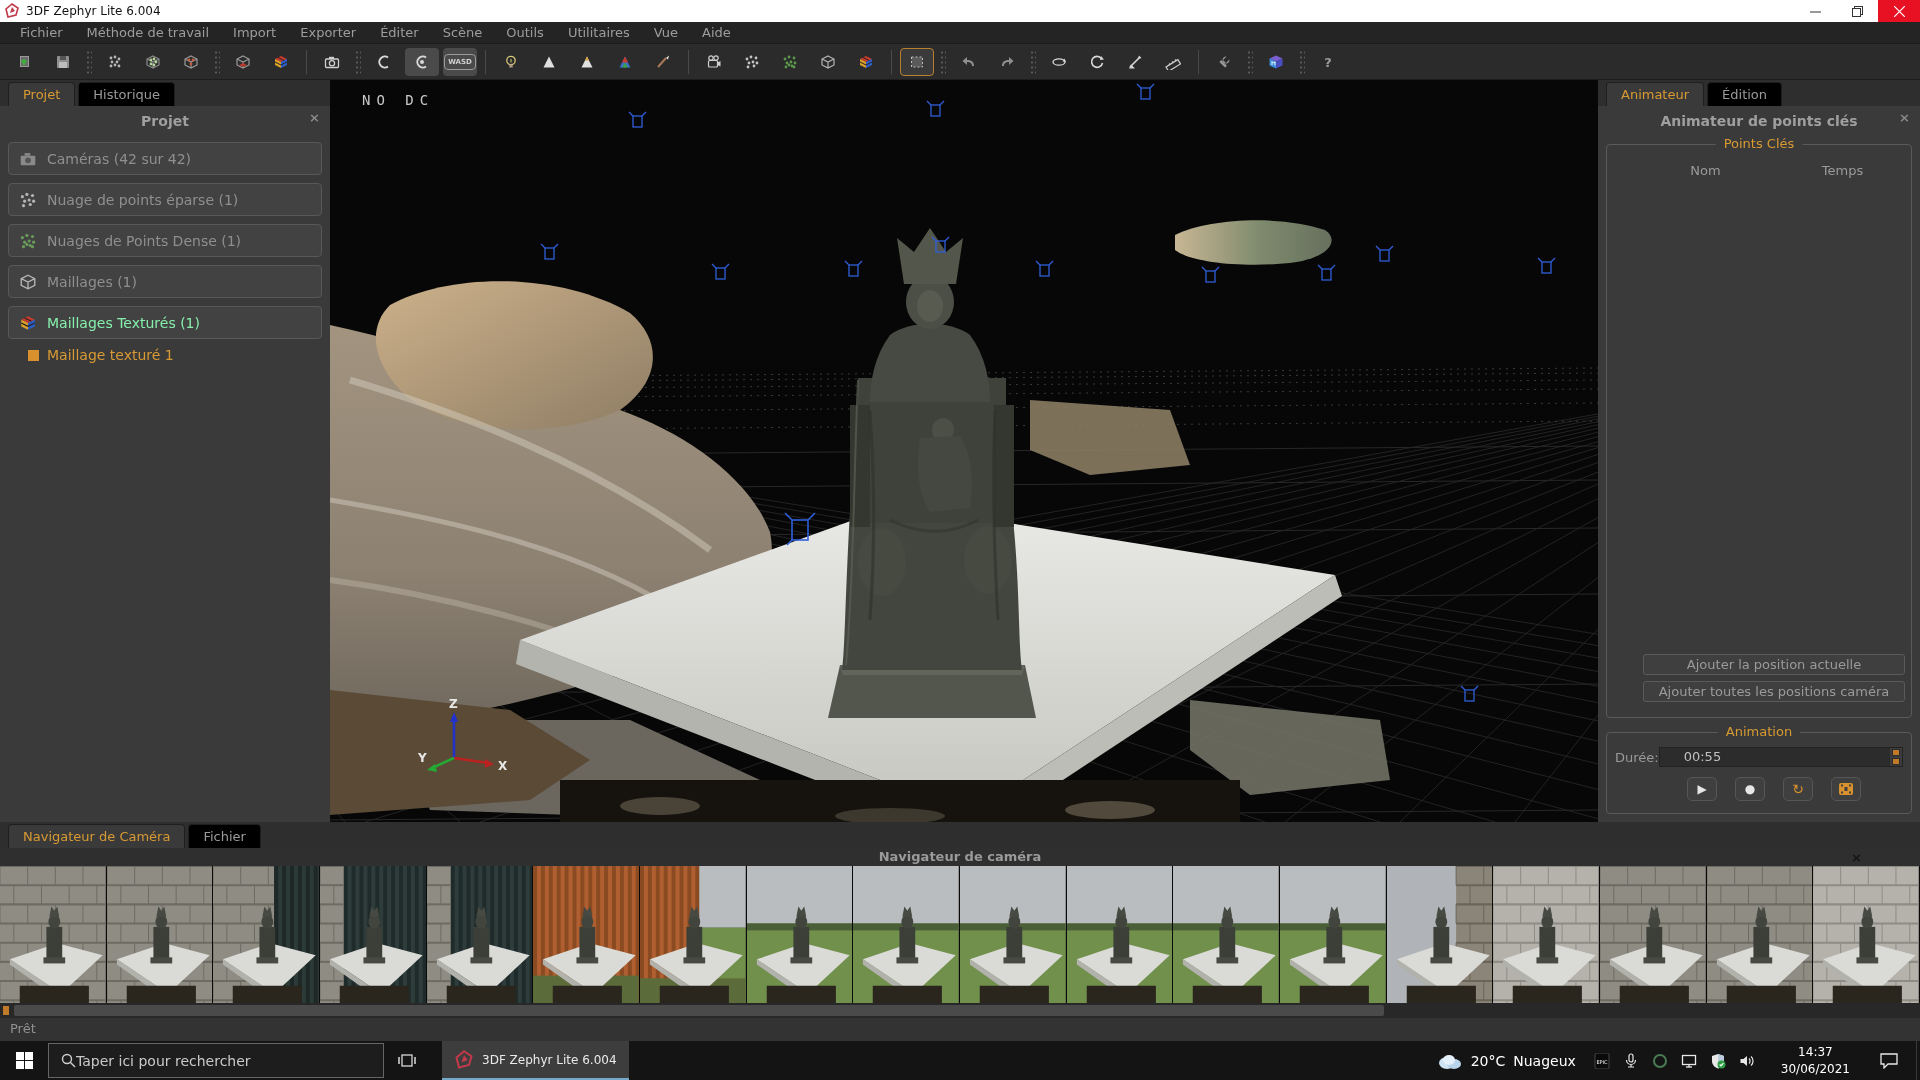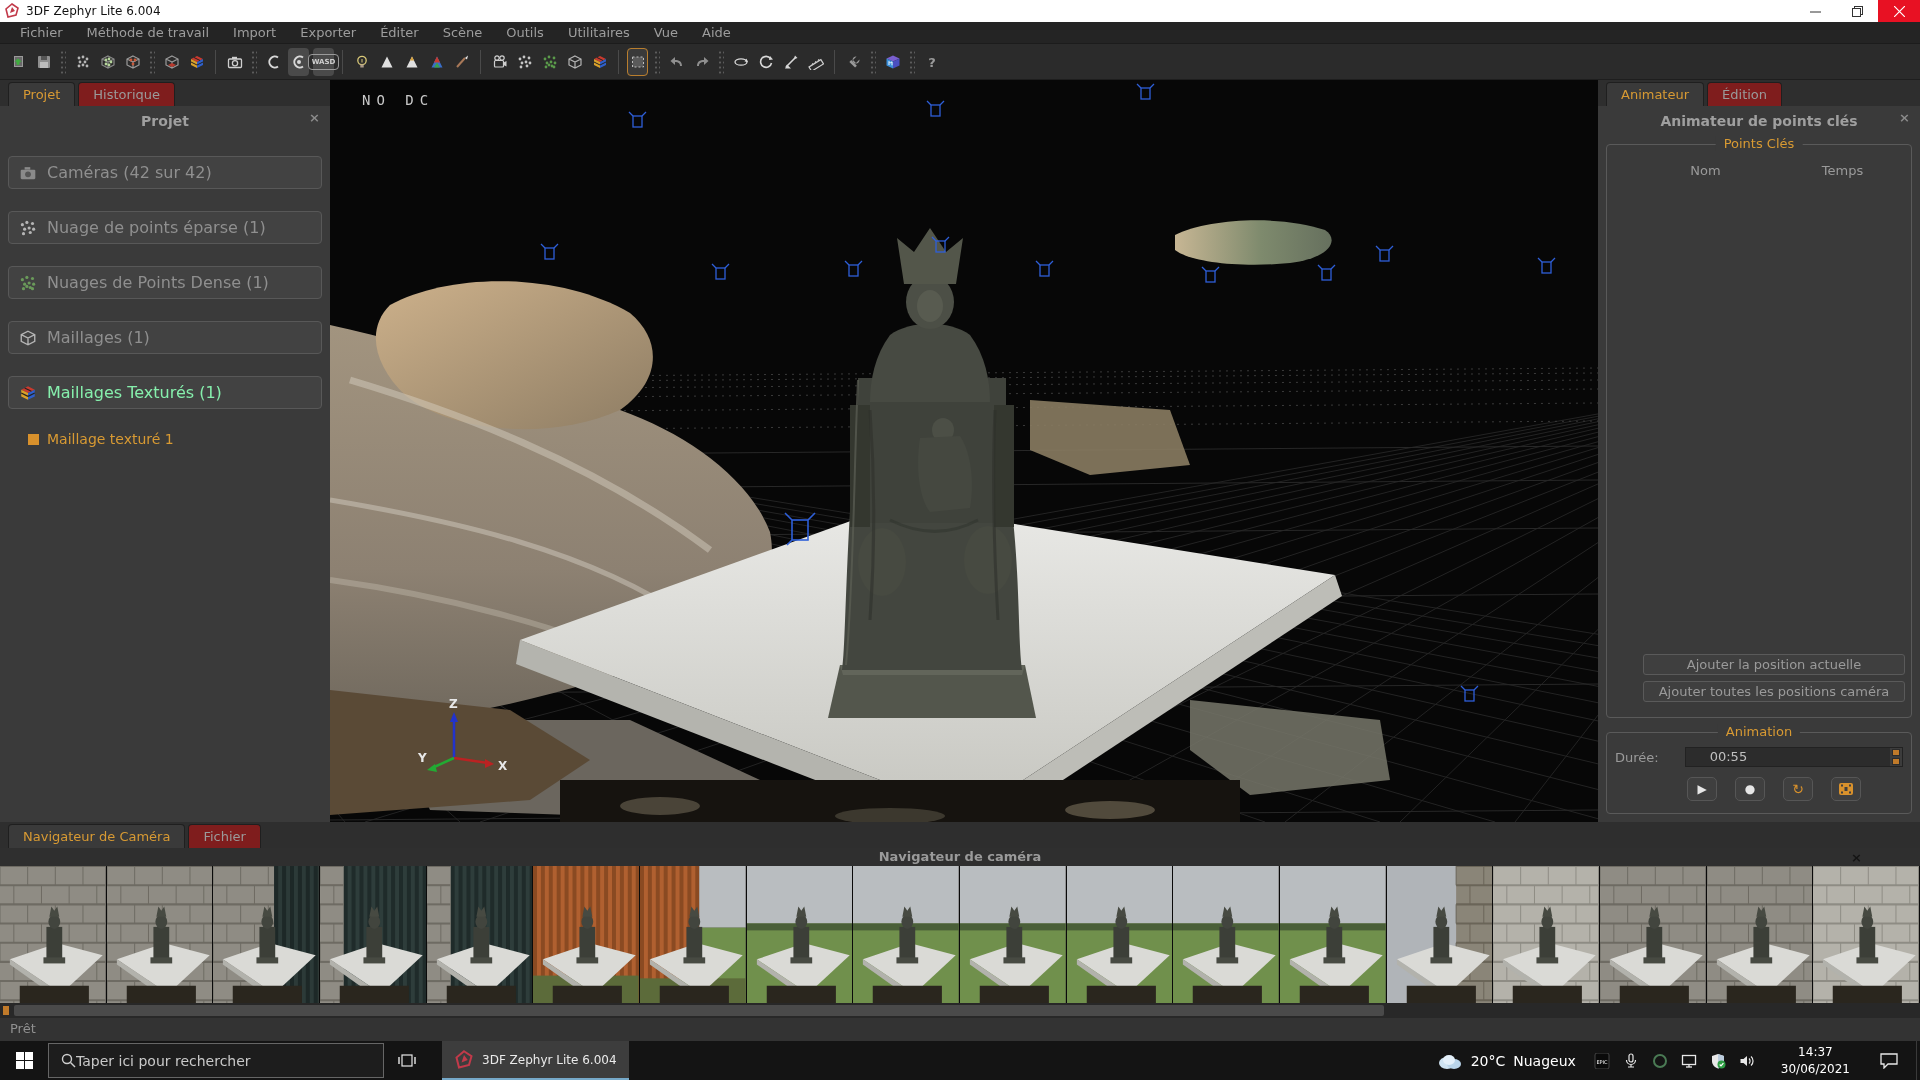--- a/index.html
+++ b/index.html
@@ -18,40 +18,40 @@
   .winbtn.close { background:#e81123; }
 
   
   .menubar { position:absolute; top:22px; left:0; width:1920px; height:22px; background:#242424;
     display:flex; align-items:center; padding-left:10px; gap:4px; border-bottom:1px solid #1c1c1c; }
   .menu-item { color:#9d9d9d; font-size:13px; padding:2px 10px; cursor:default; }
 
   
   .toolbar { position:absolute; top:44px; left:0; width:1920px; height:36px; background:#2b2b2b;
     display:flex; align-items:center; padding-left:6px; border-bottom:1px solid #1e1e1e; }
-  .tool { width:21px; height:28px; margin:0 2px; display:flex; align-items:center; justify-content:center;
+  .tool { width:34px; height:28px; margin:0 2px; display:flex; align-items:center; justify-content:center;
     border-radius:4px; }
   .tool.active { background:#4a4a4a; }
   .tool.hl-orange { outline:1px solid #b97e2e; outline-offset:-1px; background:#3a3a3a; }
   .tool-sep { width:1px; height:24px; background:#4a4a4a; margin:0 6px; }
   .tool-grip { width:6px; height:24px; margin:0 4px;
     background-image:radial-gradient(circle,#5c5c5c 1px,transparent 1.2px); background-size:4px 5px; }
   .wasdbox { font-size:7px; color:#cfcfcf; border:1px solid #9a9a9a; border-radius:4px; padding:3px 3px;
     letter-spacing:0px; font-weight:bold; }
 
   
   .left-panel { position:absolute; top:80px; left:0; width:330px; height:742px; background:#3a3a3a; }
   .tabsbar { display:flex; height:26px; background:#2e2e2e; align-items:flex-end; padding-left:8px; gap:3px; }
-  .tab { font-size:13px; padding:4px 14px; color:#9a9a9a; background:#7f1d1d;
+  .tab { font-size:13px; padding:4px 14px; color:#9a9a9a; background:#000000;
     border:1px solid #1f1f1f; border-bottom:none; border-radius:4px 4px 0 0; }
   .tab.active { color:#d89a33; background:#3a3a3a; }
   .panel-header { position:relative; text-align:center; font-size:14px; font-weight:bold; color:#9f9f9f; padding:7px 0 5px; }
   .panel-close { position:absolute; right:10px; top:6px; color:#8a8a8a; font-size:13px; line-height:12px; }
-  .band { display:flex; align-items:center; gap:10px; margin:22px 8px; height:33px; background:#424242;
-    border:1px solid #585858; border-radius:4px; padding:0 10px; color:#8f8f8f; font-size:16px; }
+  .band { display:flex; align-items:center; gap:10px; margin:8px 8px; height:33px; background:#424242;
+    border:1px solid #585858; border-radius:4px; padding:0 10px; color:#8f8f8f; font-size:14px; }
   .band.active { color:#86efac; }
   .band .bicon { width:18px; height:18px; flex:0 0 auto; }
   .tree-child { display:flex; align-items:center; gap:8px; margin:8px 0 0 14px; color:#d89a33; font-size:14px;padding-left:14px; }
   .tree-child .sq { width:11px; height:11px; background:#d8912c; }
 
   
   .viewport { position:absolute; top:80px; left:330px; width:1268px; height:742px; background:#060606; }
   .viewport svg.scene { position:absolute; inset:0; }
   .vp-overlay { position:absolute; left:32px; top:12px; color:#c9c9c9; font-family:"DejaVu Sans Mono",monospace;
     font-size:14px; letter-spacing:6px; }
@@ -61,21 +61,21 @@
   .groupbox { position:relative; margin:10px 8px 0; border:1px solid #5a5a5a; border-radius:4px; }
   .groupbox > .legend { position:absolute; top:-9px; left:50%; transform:translateX(-50%);
     background:#3a3a3a; padding:0 8px; color:#d89a33; font-size:13px; }
   .kp-box { height:574px;padding-left:30px; }
   .kp-cols { display:flex; color:#9a9a9a; font-size:13px; padding-top:18px; }
   .kp-cols span { flex:1; text-align:center; }
   .kp-list { height:470px; }
   .rp-btn { display:block; width:calc(100% - 12px); margin:6px auto; height:21px; background:#3f3f3f;
     border:1px solid #5a5a5a; border-radius:3px; color:#9a9a9a; font-size:13px; text-align:center; line-height:19px; }
   .anim-box { margin-top:14px; padding:14px 8px 10px; }
-  .anim-row { display:flex; align-items:center; gap:26px; }
+  .anim-row { display:flex; align-items:center; gap:0; }
   .anim-row label { color:#9a9a9a; font-size:13px; }
   .spin { flex:1; display:flex; height:20px; background:#2c2c2c; border:1px solid #222; }
   .spin .val { flex:1; color:#c0c0c0; font-size:13px; padding-left:24px; line-height:18px; }
   .spin .arrows { width:12px; display:flex; flex-direction:column; background:#3c3c3c; }
   .spin .arrows b { flex:1; margin:1px 2px; background:#2c2c2c; position:relative; }
   .spin .arrows b::after { content:""; position:absolute; inset:1px 1px; background:#c07a2a; }
   .anim-ctrls { display:flex; gap:18px; margin:10px 0 2px 72px; }
   .actl { width:30px; height:24px; background:#3f3f3f; border:1px solid #565656; border-radius:5px;
     display:flex; align-items:center; justify-content:center; color:#e6e6e6; font-size:12px; }
   .actl.orange { color:#d8912c; font-size:14px; }

